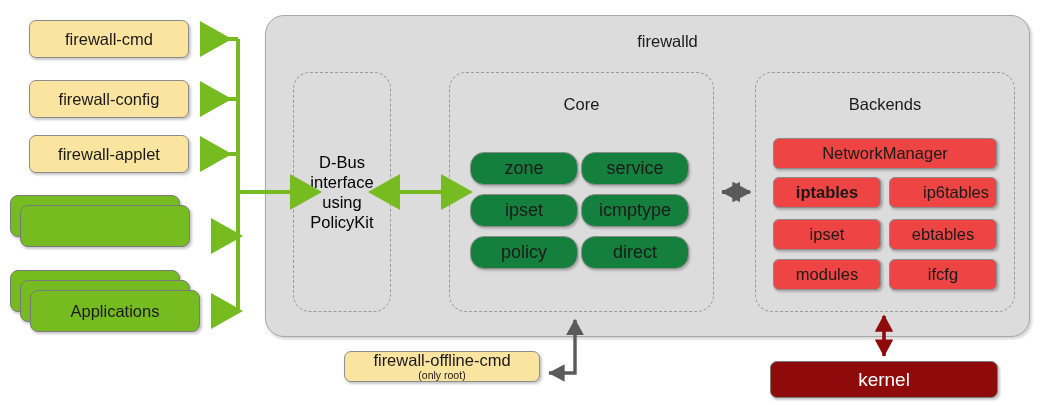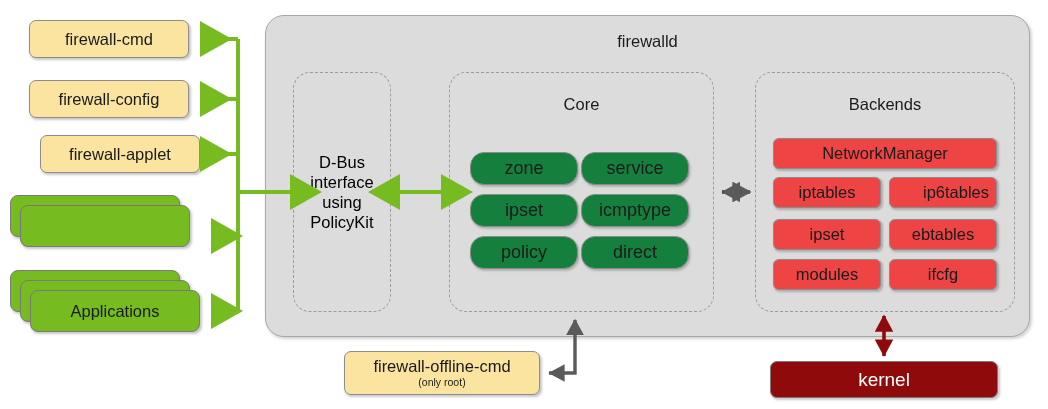--- a/index.html
+++ b/index.html
@@ -139,38 +139,38 @@
 <div id="canvas">
 
   <div class="box client-box" style="left:29px; top:20px; width:160px; height:38px;">
     <span>firewall-cmd</span>
   </div>
 
   <div class="box client-box" style="left:29px; top:80px; width:160px; height:38px;">
     <span>firewall-config</span>
   </div>
 
-  <div class="box client-box" style="left:29px; top:135px; width:160px; height:38px;margin-left:11px;">
+  <div class="box client-box" style="left:29px; top:135px; width:160px; height:38px;">
     <span>firewall-applet</span>
   </div>
 
   <div class="stack" style="left:10px; top:195px; width:190px; height:62px;">
     <div class="layer" style="left:0px;  top:0px;  width:170px; height:42px;"></div>
     <div class="layer" style="left:10px; top:10px; width:170px; height:42px;"></div>
   </div>
 
   <div class="stack" style="left:10px; top:270px; width:190px; height:62px;">
     <div class="layer" style="left:0px;  top:0px;  width:170px; height:42px;"></div>
     <div class="layer" style="left:10px; top:10px; width:170px; height:42px;"></div>
     <div class="layer top" style="left:20px; top:20px; width:170px; height:42px;">
       <span>Applications</span>
     </div>
   </div>
 
-  <div id="firewalld-container" style="left:265px; top:15px; width:765px; height:322px;">
+  <div id="firewalld-container" style="left:265px; top:15px; width:765px; height:322px;padding-left:20px;">
     <div id="firewalld-title">firewalld</div>
   </div>
 
   <div class="panel" style="left:293px; top:72px; width:98px; height:240px;">
     <div style="position:absolute; left:0; top:0; width:100%; height:100%; display:flex; align-items:center; justify-content:center;">
       <div id="dbus-box-text" style="text-align:center;">
         <div>D-Bus</div>
         <div>interface</div>
         <div>using</div>
         <div>PolicyKit</div>
@@ -199,40 +199,40 @@
   <div class="box core-item" style="left:581px; top:236px; width:108px; height:33px;">
     <span>direct</span>
   </div>
 
   <div class="panel" style="left:755px; top:72px; width:260px; height:240px;">
     <div class="panel-title" style="top:22px;">Backends</div>
   </div>
   <div class="box backend-item" style="left:773px; top:138px; width:224px; height:31px;">
     <span>NetworkManager</span>
   </div>
-  <div class="box backend-item" style="left:773px; top:177px; width:108px; height:31px;">
+  <div class="box backend-item" style="left:773px; top:177px; width:108px; height:31px;font-weight:bold;">
     <span>iptables</span>
   </div>
   <div class="box backend-item" style="left:889px; top:177px; width:108px; height:31px;padding-left:26px;">
     <span>ip6tables</span>
   </div>
   <div class="box backend-item" style="left:773px; top:219px; width:108px; height:31px;">
     <span>ipset</span>
   </div>
   <div class="box backend-item" style="left:889px; top:219px; width:108px; height:31px;">
     <span>ebtables</span>
   </div>
   <div class="box backend-item" style="left:773px; top:259px; width:108px; height:31px;text-align:right;">
     <span>modules</span>
   </div>
   <div class="box backend-item" style="left:889px; top:259px; width:108px; height:31px;">
     <span>ifcfg</span>
   </div>
 
-  <div class="box client-box" style="left:344px; top:351px; width:196px; height:44px;">
+  <div class="box client-box" style="left:344px; top:351px; width:196px; height:31px;">
     <span>firewall-offline-cmd</span>
     <span class="client-sub">(only root)</span>
   </div>
 
   <div class="box" id="kernel-box" style="left:770px; top:361px; width:228px; height:37px;">
     <span>kernel</span>
   </div>
 
   <svg class="overlay" xmlns="http://www.w3.org/2000/svg">
     <defs>

